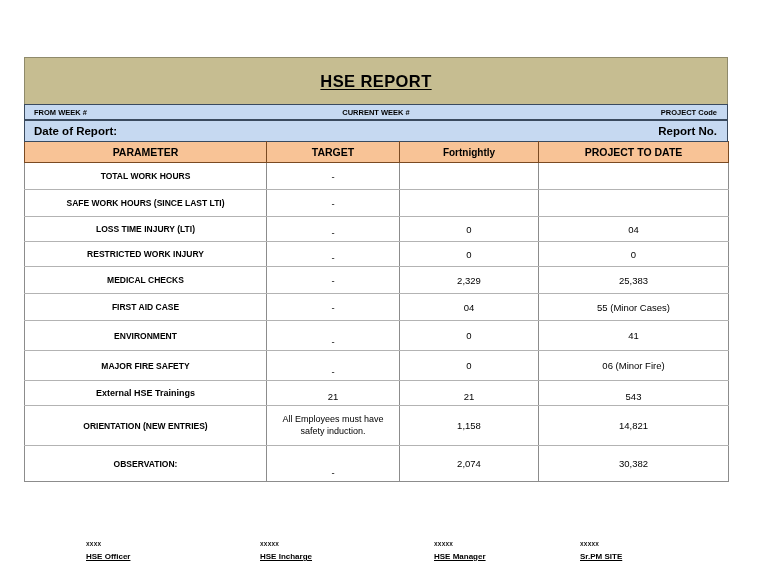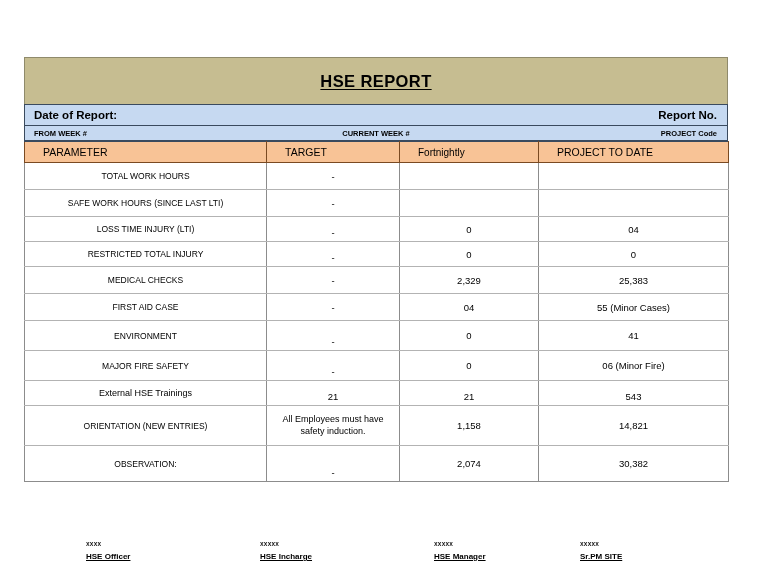--- a/index.html
+++ b/index.html
@@ -108,36 +108,36 @@
   table.hse col.c0 { width: 242px; }
   table.hse col.c1 { width: 133px; }
   table.hse col.c2 { width: 139px; }
   table.hse col.c3 { width: 190px; }
 
   table.hse th {
     background: #f8c396;
     border: 1px solid #7a4a22;
     border-top: 1px solid #3a4a5e;
     font-size: 10.5px;
-    font-weight: normal;
+    font-weight: bold;
     height: 20px;
-    text-align: left;
+    text-align: center;
     padding: 0 18px;
   }
   table.hse th.fortnightly {
     font-size: 10px;
   }
 
   table.hse td {
     border-left: 1px solid #8c8c8c;
     border-right: 1px solid #8c8c8c;
     border-bottom: 1px solid #b3b3b3;
     border-top: none;
     font-size: 8.5px;
-    font-weight: normal;
+    font-weight: bold;
     text-align: center;
     padding: 0 4px;
     vertical-align: middle;
     background: #ffffff;
   }
   table.hse tr.r-tall td { height: 26px; }
   table.hse tr.r-short td { height: 21px; }
   table.hse tr.r-xtall td { height: 39px; }
   table.hse tr.r-obs td { height: 32px; }
 
@@ -191,29 +191,29 @@
 <body>
 
 <div id="page">
 
   <div id="sheet">
 
     <div class="title-band">
       <span class="title-text">HSE REPORT</span>
     </div>
 
-    <div class="meta-row meta-row-1">
-      <span class="meta-left">Date of Report:</span>
-      <span class="meta-right">Report No.</span>
-    </div>
-
     <div class="meta-row meta-row-2">
       <span class="meta2-left">FROM WEEK #</span>
       <span class="meta2-center">CURRENT WEEK #</span>
       <span class="meta2-right">PROJECT Code</span>
+    </div>
+
+    <div class="meta-row meta-row-1">
+      <span class="meta-left">Date of Report:</span>
+      <span class="meta-right">Report No.</span>
     </div>
 
     <table class="hse">
       <colgroup>
         <col class="c0">
           <col class="c1">
           <col class="c2">
           <col class="c3">
       </colgroup>
       <thead>
@@ -237,21 +237,21 @@
           <td class="val"></td>
           <td class="val"></td>
         </tr>
         <tr class="r-short">
           <td>LOSS TIME INJURY (LTI)</td>
           <td class="val down">-</td>
           <td class="val">0</td>
           <td class="val">04</td>
         </tr>
         <tr class="r-short">
-          <td>RESTRICTED TOTAL INJURY</td>
+          <td>RESTRICTED WORK INJURY</td>
           <td class="val down">-</td>
           <td class="val">0</td>
           <td class="val">0</td>
         </tr>
         <tr class="r-tall">
           <td>MEDICAL CHECKS</td>
           <td class="val">-</td>
           <td class="val">2,329</td>
           <td class="val">25,383</td>
         </tr>

